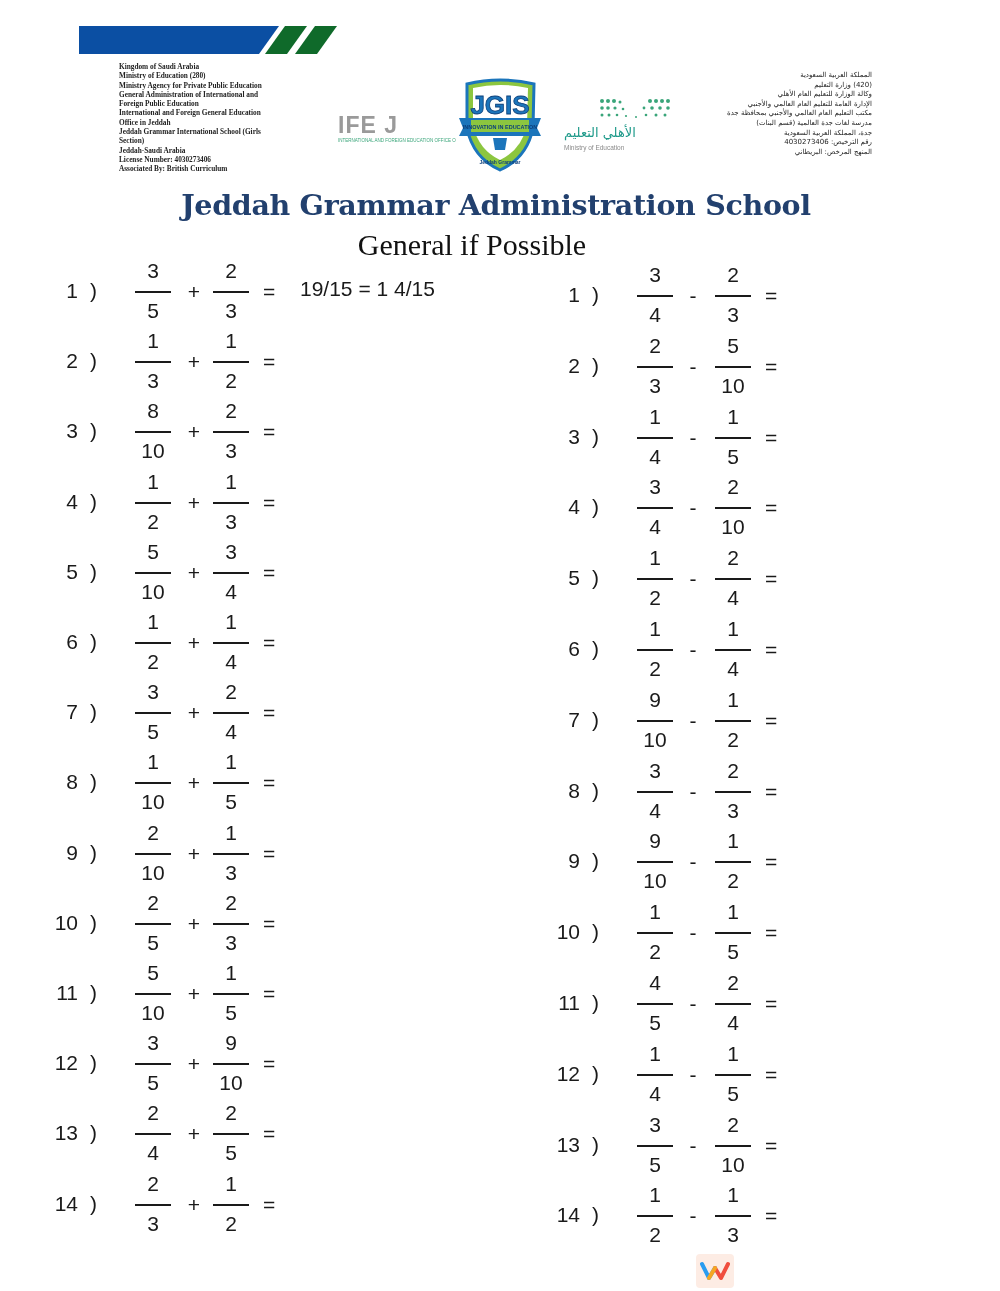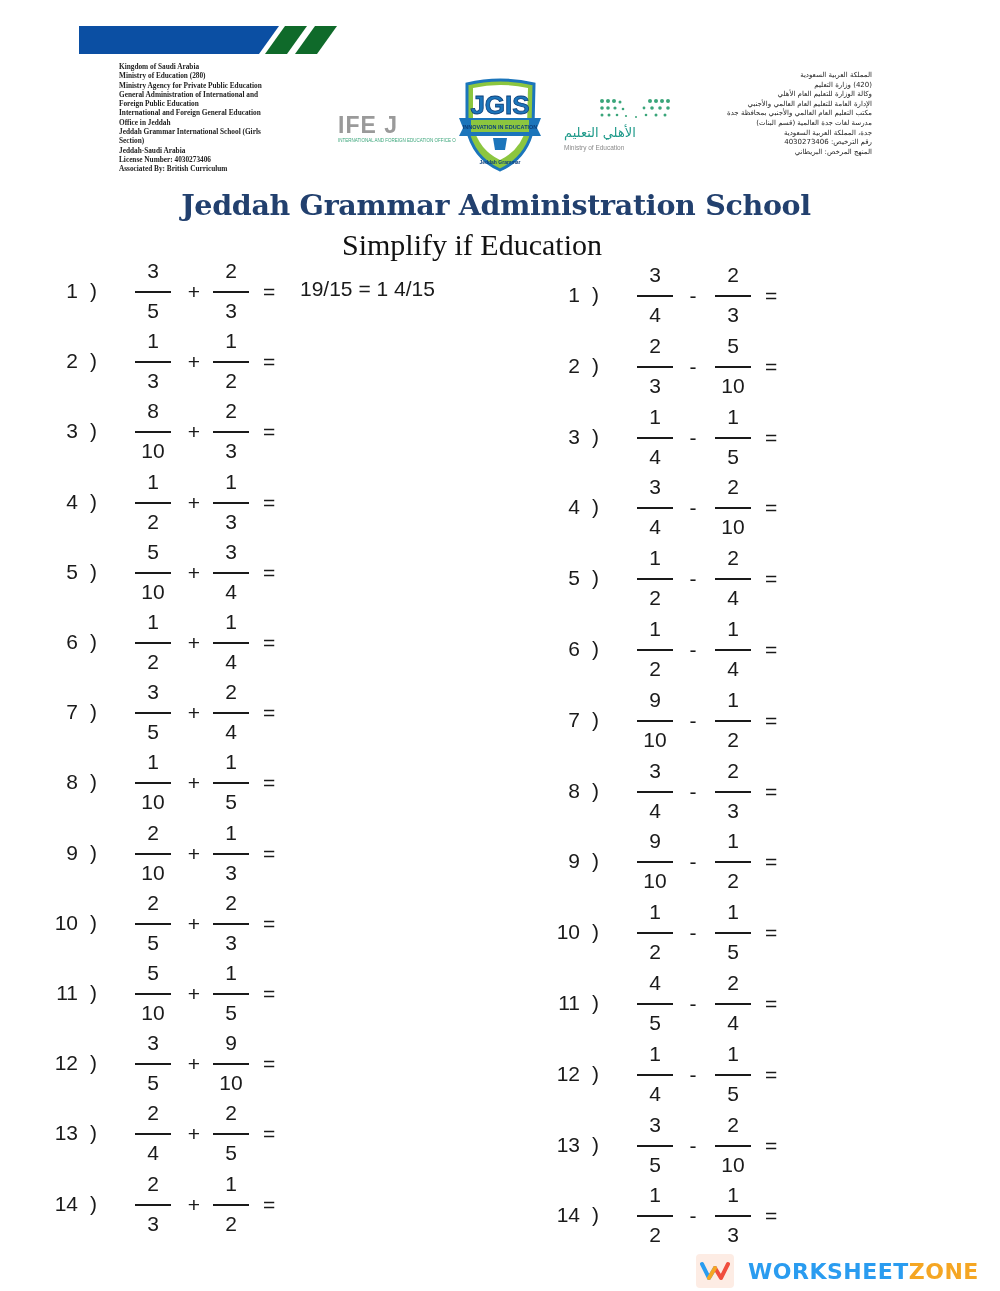--- a/index.html
+++ b/index.html
@@ -124,21 +124,21 @@
   <div>وكالة الوزارة للتعليم العام الأهلي</div>
   <div>الإدارة العامة للتعليم العام العالمي والأجنبي</div>
   <div>مكتب التعليم العام العالمي والأجنبي بمحافظة جدة</div>
   <div>مدرسة لغات جدة العالمية (قسم البنات)</div>
   <div>جدة، المملكة العربية السعودية</div>
   <div>رقم الترخيص: 4030273406</div>
   <div>المنهج المرخص: البريطاني</div>
 </div>
 
 <div class="school-title">Jeddah Grammar Administration School</div>
-<div class="sub-title">Simplify if Education</div>
+<div class="sub-title">General if Possible</div>
 
 <div id="problems">
     <div class="prob" style="left:0;top:258px;width:1000px;">
         <span class="num" style="left:50px;width:28px;">1</span>
         <span class="paren" style="left:90px;">)</span>
         <div class="frac" style="left:135px;">
           <span class="n">3</span>
           <span class="line"></span>
           <span class="d">5</span>
         </div>
@@ -613,14 +613,13 @@
   </div>
 
 <div class="wz">
   <div class="badge">
     <svg width="30" height="22" viewBox="0 0 30 22">
       <polyline points="2,4 9,18 15,8" fill="none" stroke="#2a9cf0" stroke-width="4" stroke-linecap="round" stroke-linejoin="round"></polyline>
       <polyline points="15,8 21,18 28,4" fill="none" stroke="#f04e3e" stroke-width="4" stroke-linecap="round" stroke-linejoin="round"></polyline>
       <line x1="9" y1="18" x2="15" y2="8" stroke="#f5a623" stroke-width="4" stroke-linecap="round"></line>
     </svg>
   </div>
-  <span class="brand"><span class="b1">WORKSHEET</span><span class="b2">ZONE</span></span>
 </div>
 
 </body></html>

